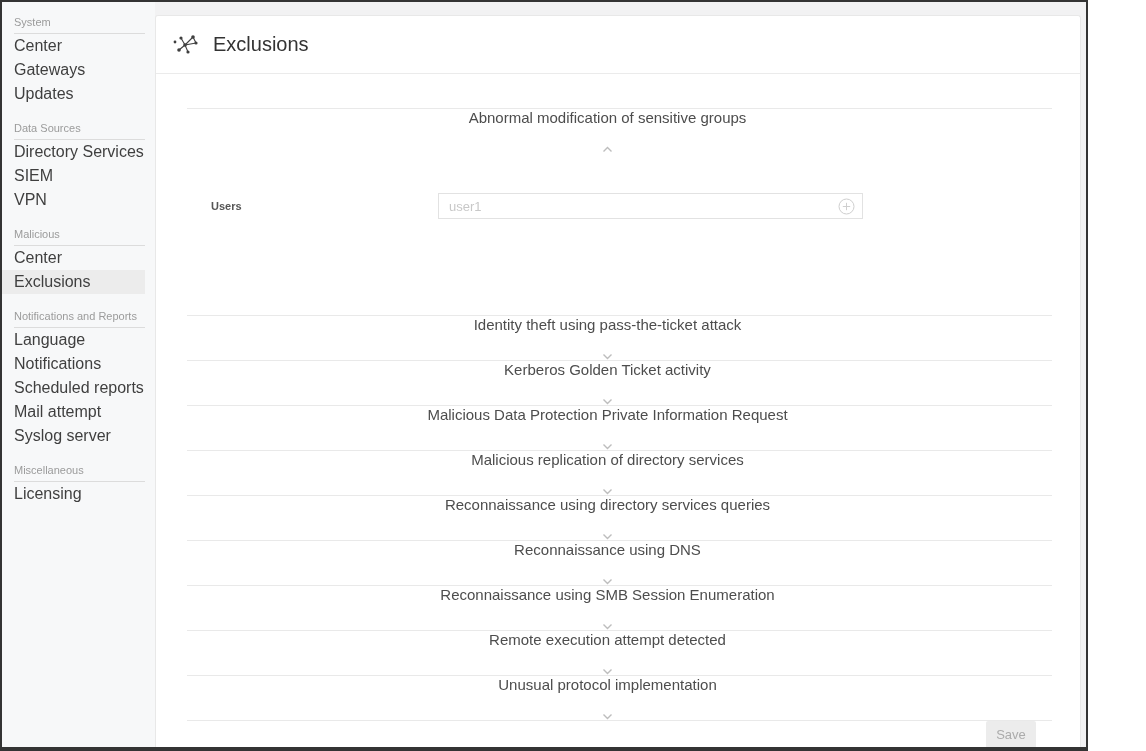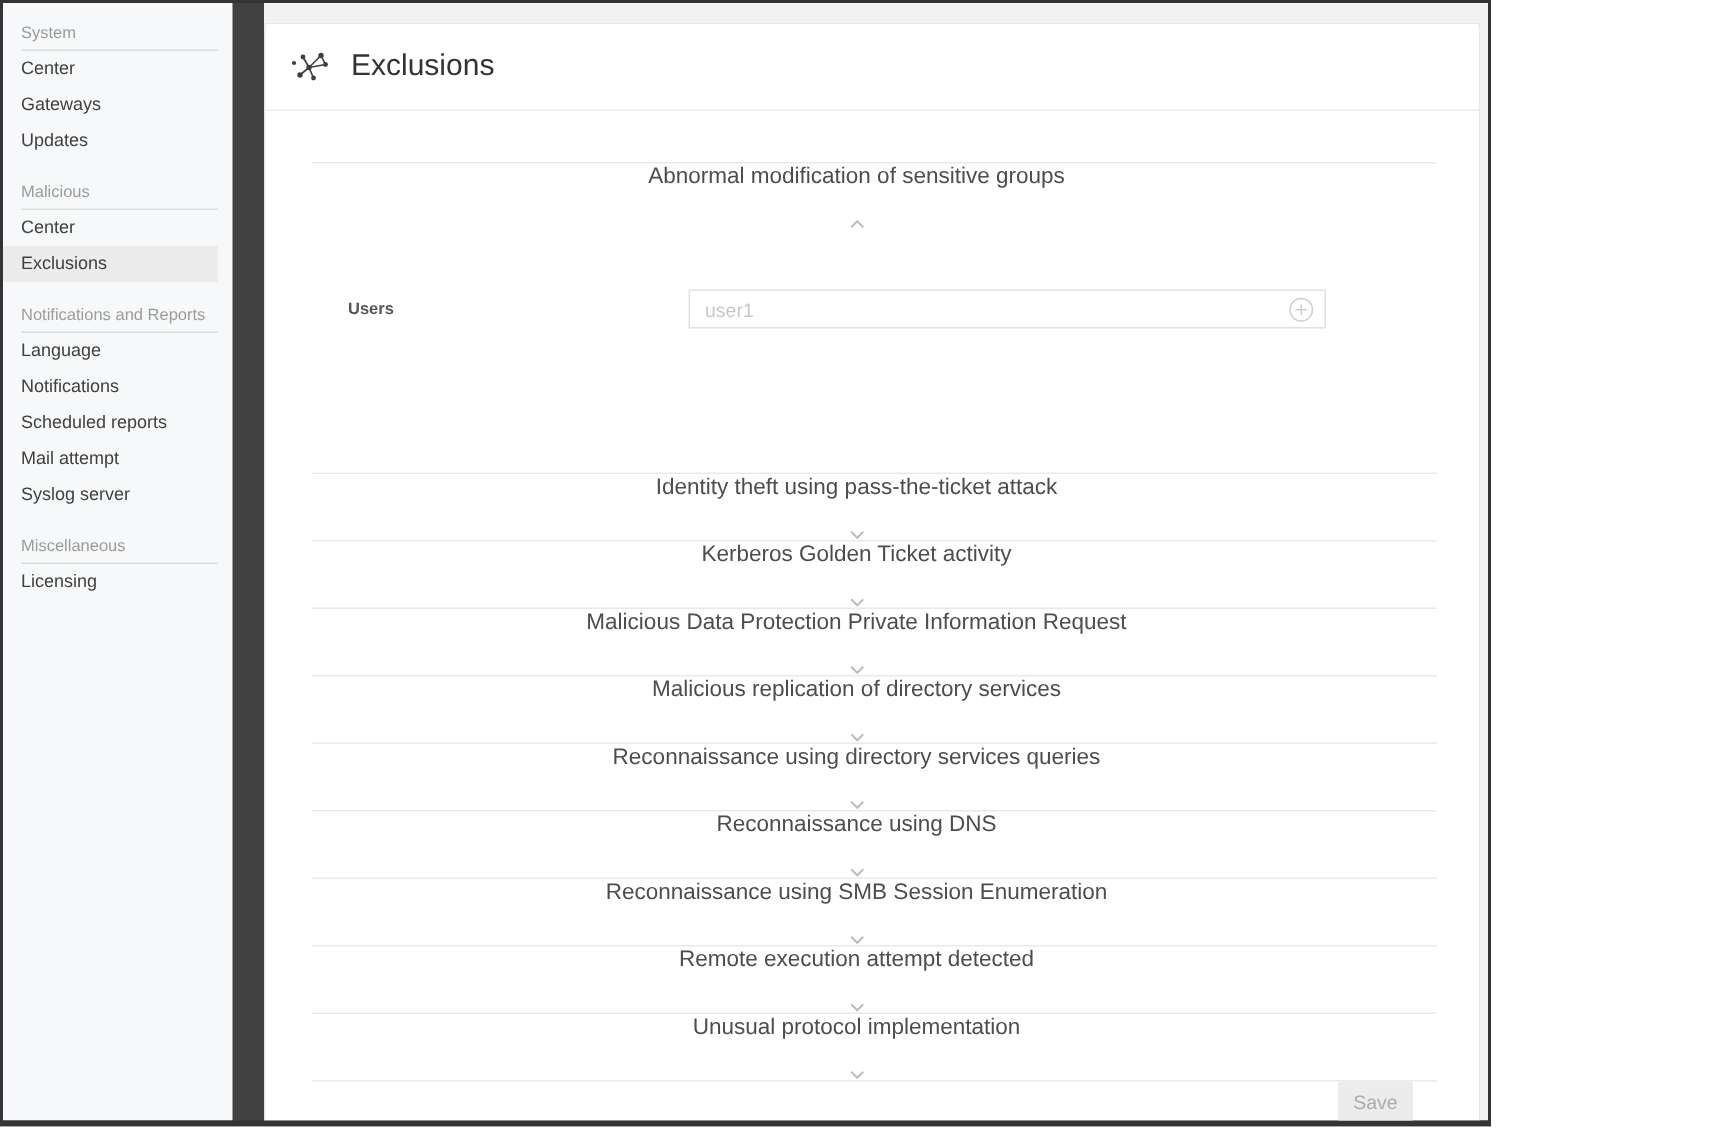--- a/index.html
+++ b/index.html
@@ -1,39 +1,39 @@
 <!DOCTYPE html>
 <html><head>
 <meta charset="utf-8">
 <style>
   * { box-sizing: border-box; }
   html, body { margin: 0; padding: 0; background: #fff; }
   body { font-family: "Liberation Sans", "DejaVu Sans", sans-serif; }
 
   .window {
-    width: 994px; height: 751px;
+    width: 1088px; height: 751px;
     border: 2px solid #343434; border-bottom-width: 4px;
-    display: flex; background: #404040; overflow: hidden; gap: 21px;
+    display: flex; background: #15803d; overflow: hidden;
   }
 
   
   .sidebar {
     width: 153px; flex-shrink: 0;
     background: #f7f8f9;
     padding-top: 10px;
   }
   .side-section { margin-bottom: 12px; }
   .side-header {
     font-size: 11px; color: #9b9b9b;
     margin: 0 10px 0 12px;
     padding: 4px 0 5px 0;
     border-bottom: 1px solid #dcdcdc;
   }
   .side-item {
-    font-size: 12px; color: #3f3f3f; line-height: 15px;
+    font-size: 16px; color: #3f3f3f; line-height: 15px;
     padding: 4px 0 5px 12px; margin-right: 10px;
     cursor: pointer; white-space: nowrap;
   }
   .side-item.selected { background: #ececec; }
 
   
   .main {
     flex: 1; min-width: 0;
     background: #f2f2f3;
     padding: 13px 5px 0 0;
@@ -114,20 +114,30 @@
     <div class="side-header">System</div>
     <div class="side-items">
   <div class="side-item">Center</div>
 
   <div class="side-item">Gateways</div>
 
   <div class="side-item">Updates</div>
 </div>
   </div>
 
+  <div class="side-section">
+    <div class="side-header">Data Sources</div>
+    <div class="side-items">
+  <div class="side-item">Directory Services</div>
+
+  <div class="side-item">SIEM</div>
+
+  <div class="side-item">VPN</div>
+</div>
+  </div>
 
   <div class="side-section">
     <div class="side-header">Malicious</div>
     <div class="side-items">
   <div class="side-item">Center</div>
 
   <div class="side-item selected">Exclusions</div>
 </div>
   </div>
 

